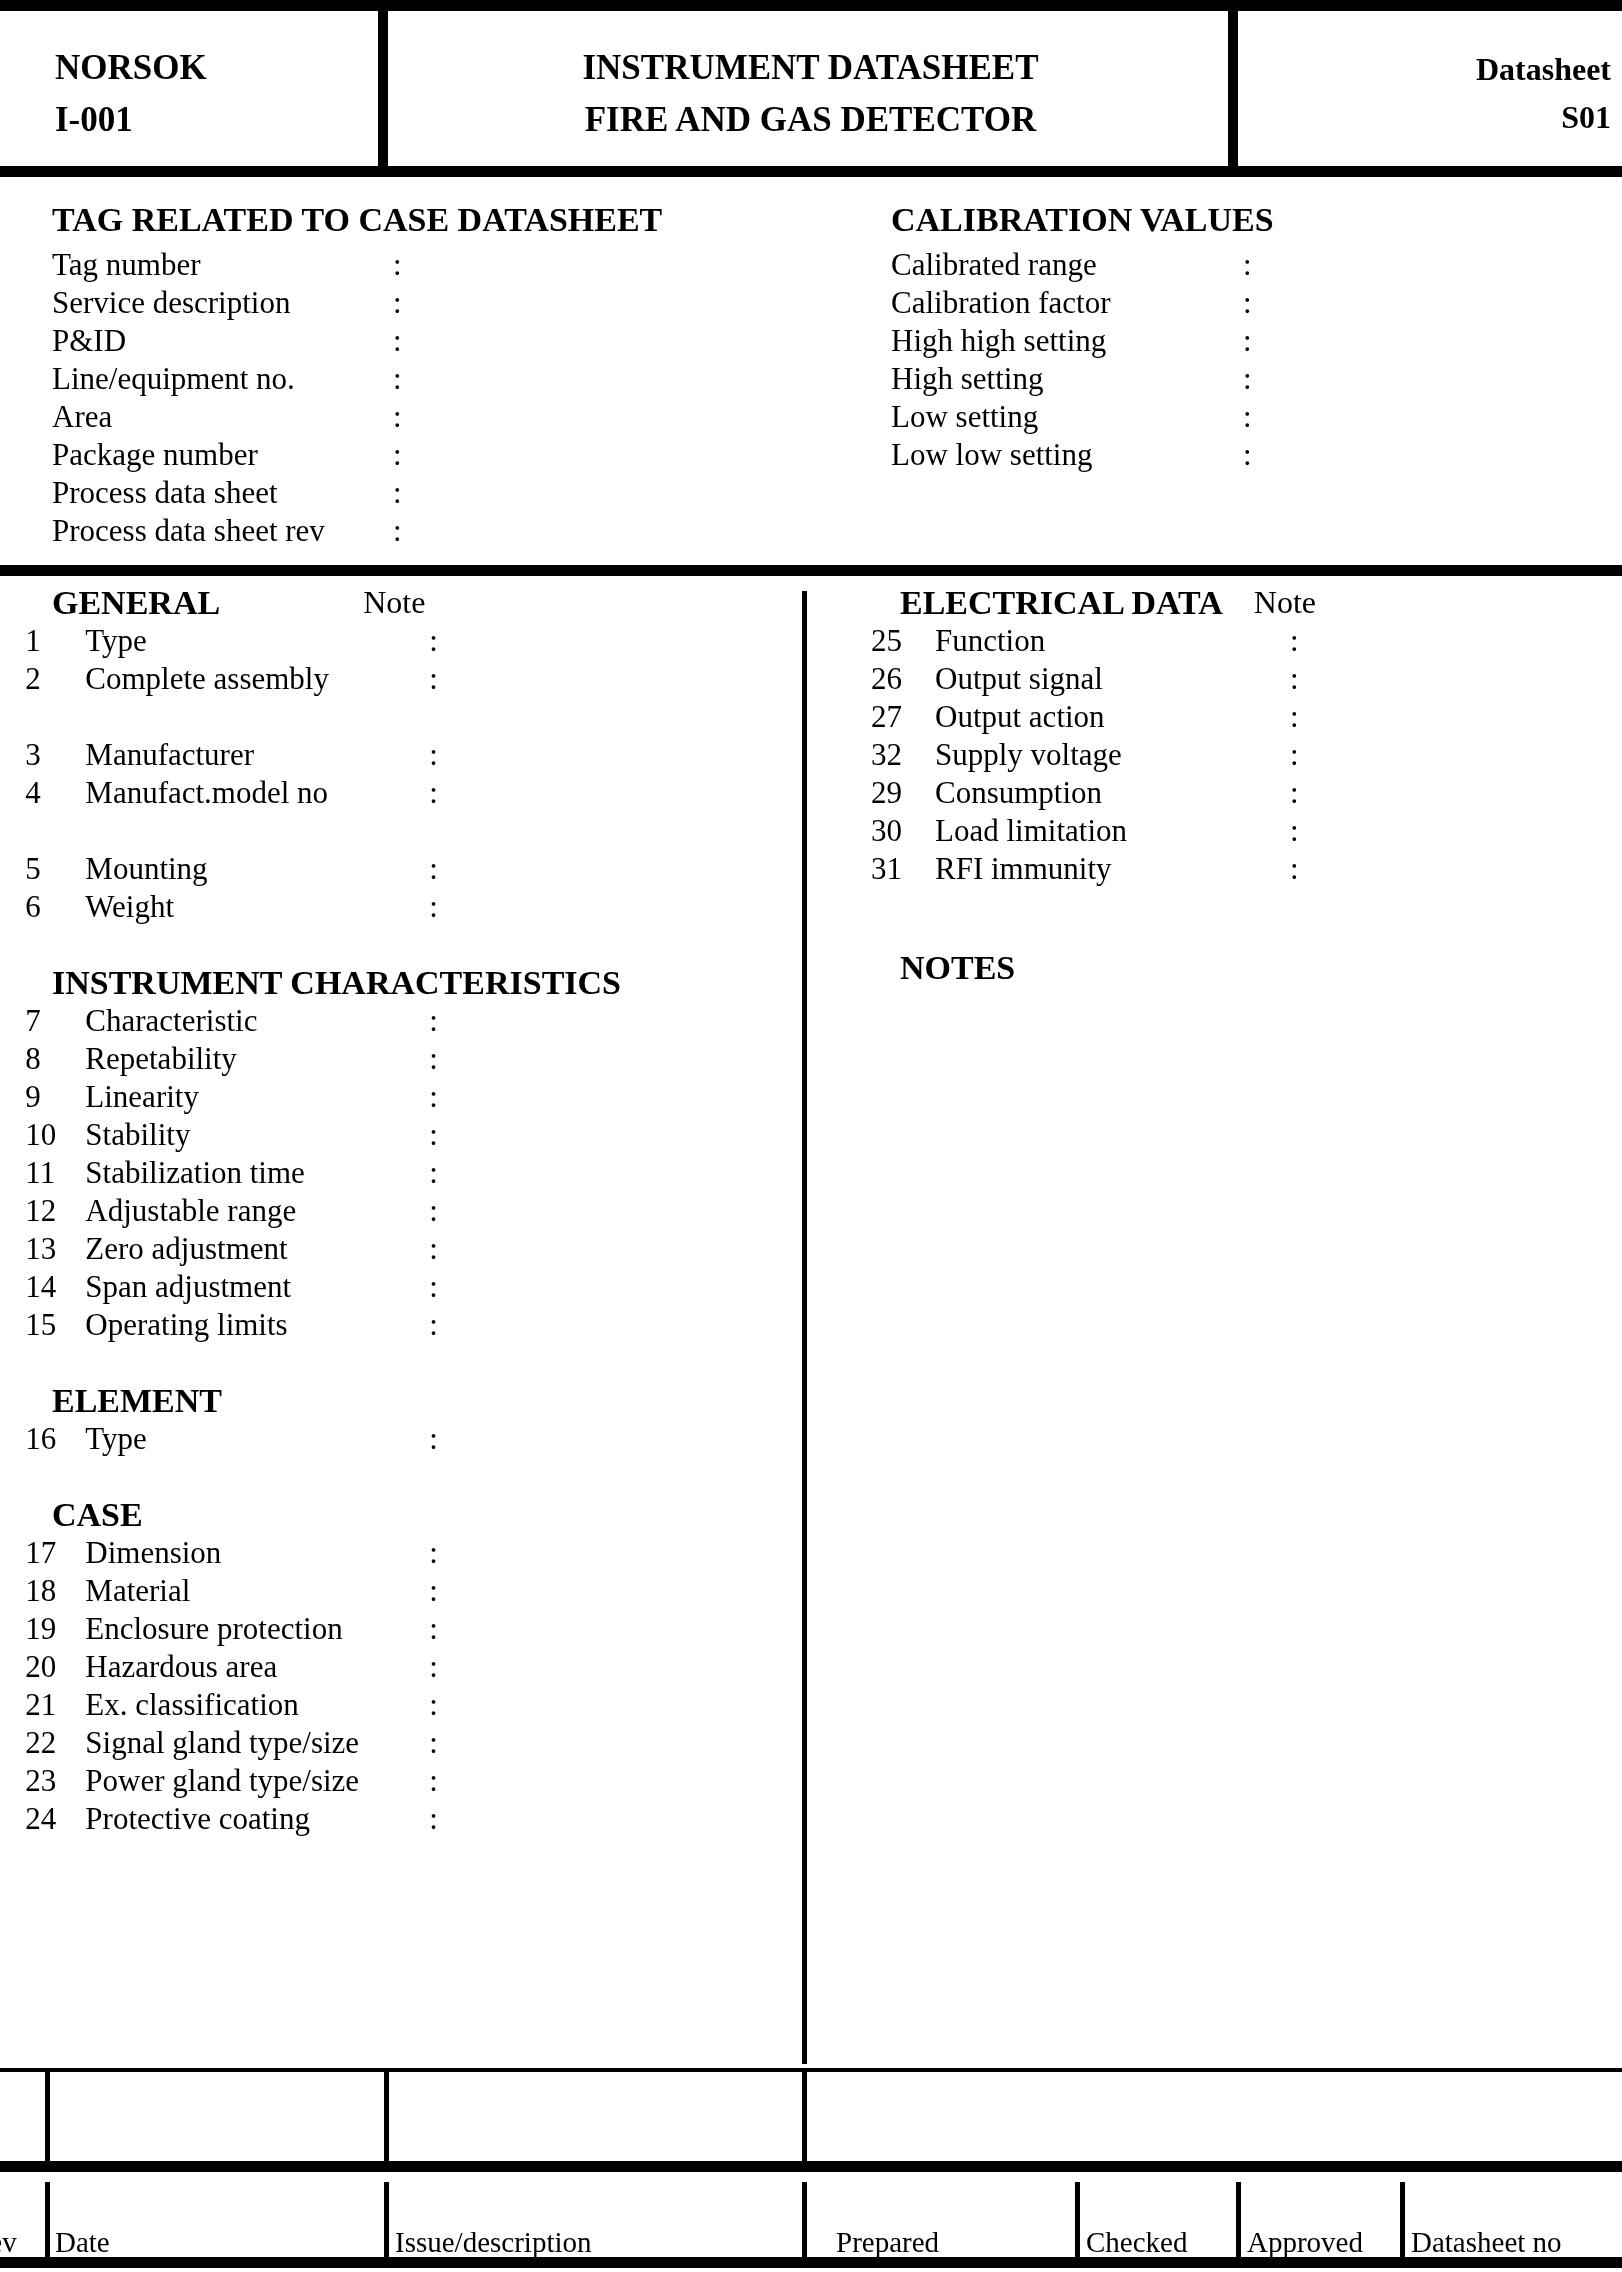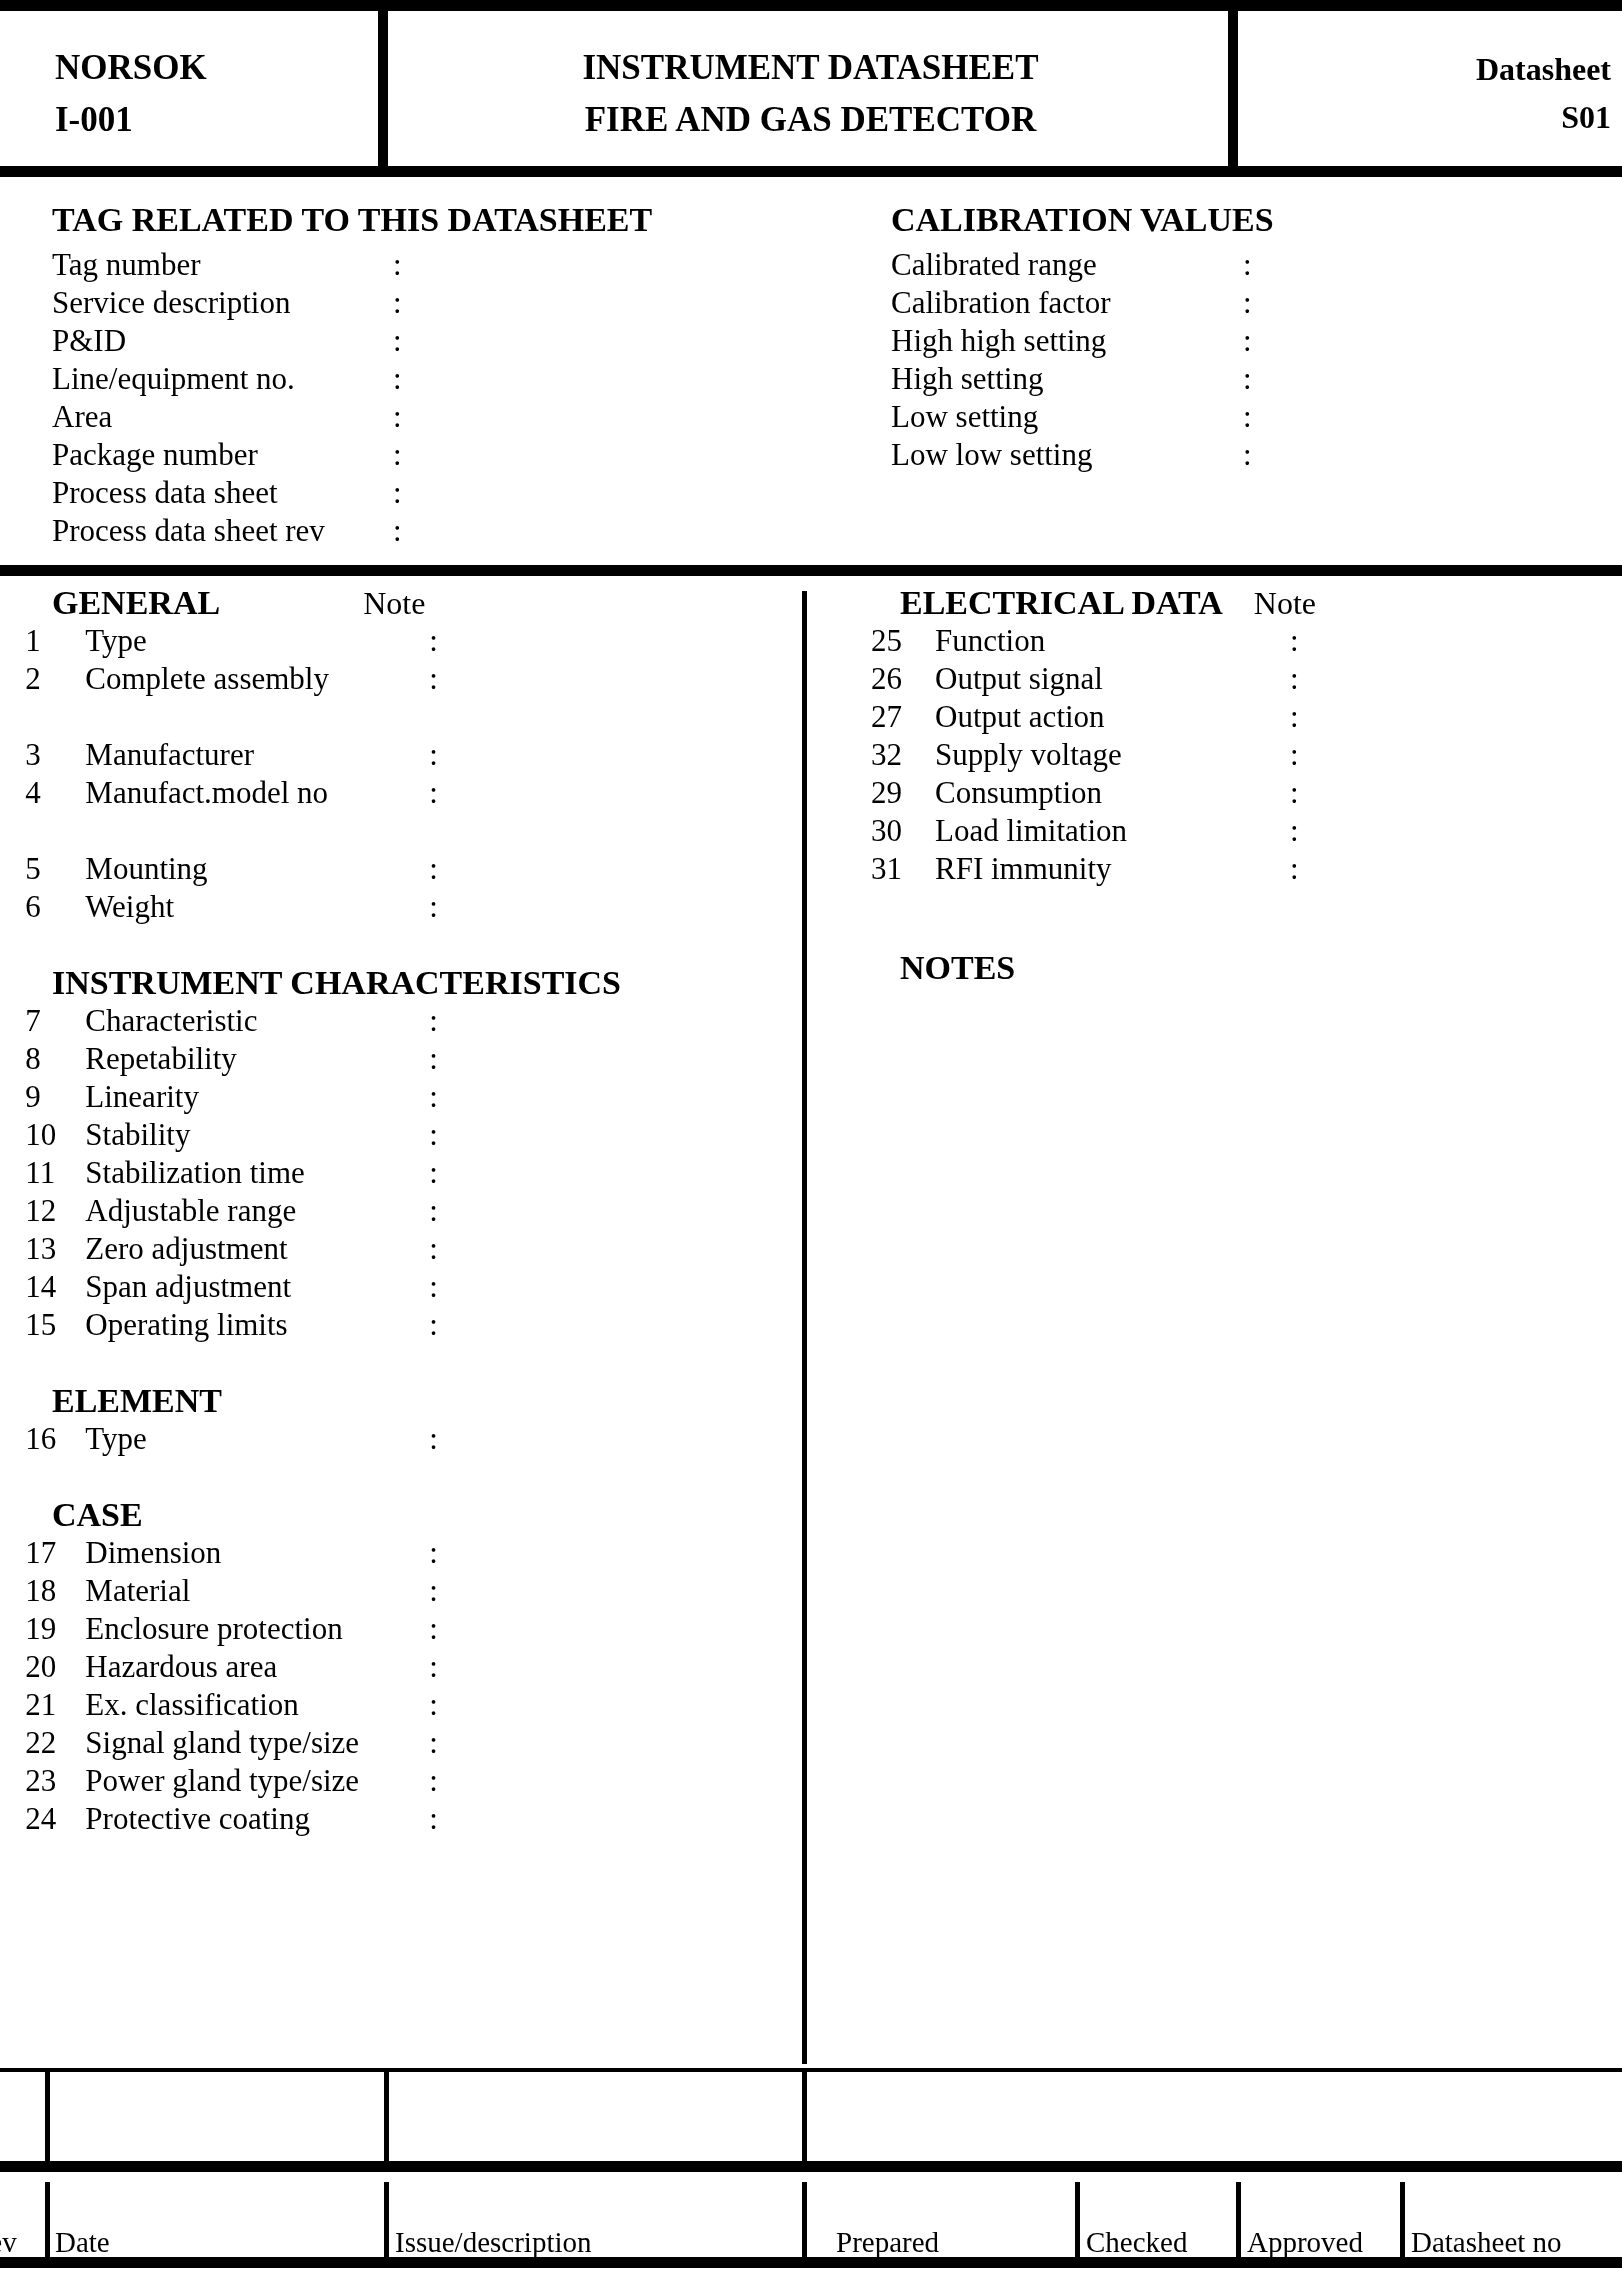--- a/index.html
+++ b/index.html
@@ -84,21 +84,21 @@
     font-weight: bold;
     font-size: 34px;
     white-space: nowrap;
   }
   .note-word {
     font-weight: normal;
     font-size: 32px;
   }
   .title-row {
     display: flex;
-    align-items: center;
+    align-items: flex-start;
     white-space: nowrap;
   }
 
   .item {
     display: flex;
     align-items: baseline;
     font-size: 31px;
     line-height: 38px;
     white-space: nowrap;
     padding-left: 36px;
@@ -172,21 +172,21 @@
       <div class="hdr-line">INSTRUMENT DATASHEET</div>
       <div class="hdr-line">FIRE AND GAS DETECTOR</div>
     </div>
     <div class="hdr-cell" id="hdr-right">
       <div class="hdr-line">Datasheet</div>
       <div class="hdr-line">S01</div>
     </div>
   </div>
 
   <div id="tag-block">
-    <div class="section-title">TAG RELATED TO THIS DATASHEET</div>
+    <div class="section-title">TAG RELATED TO CASE DATASHEET</div>
     <div>
       <div class="kv-row">
         <span class="kv-label">Tag number</span>
         <span>:</span>
         <span></span>
       </div>
       <div class="kv-row">
         <span class="kv-label">Service description</span>
         <span>:</span>
         <span></span>

